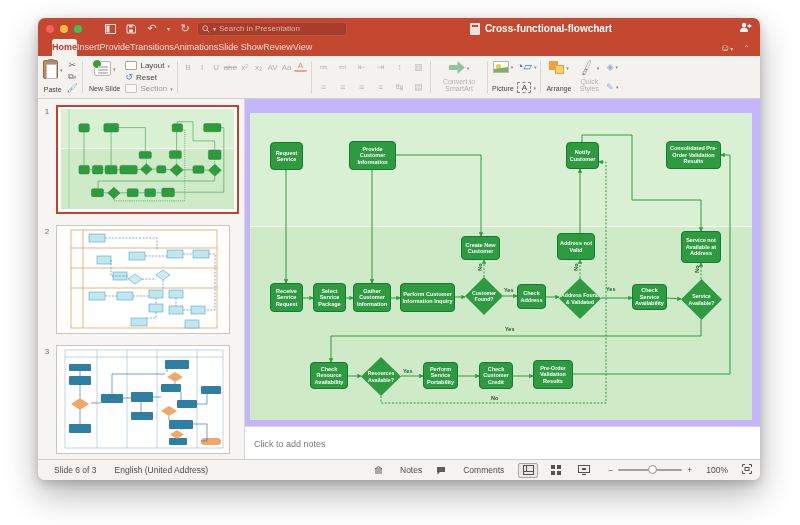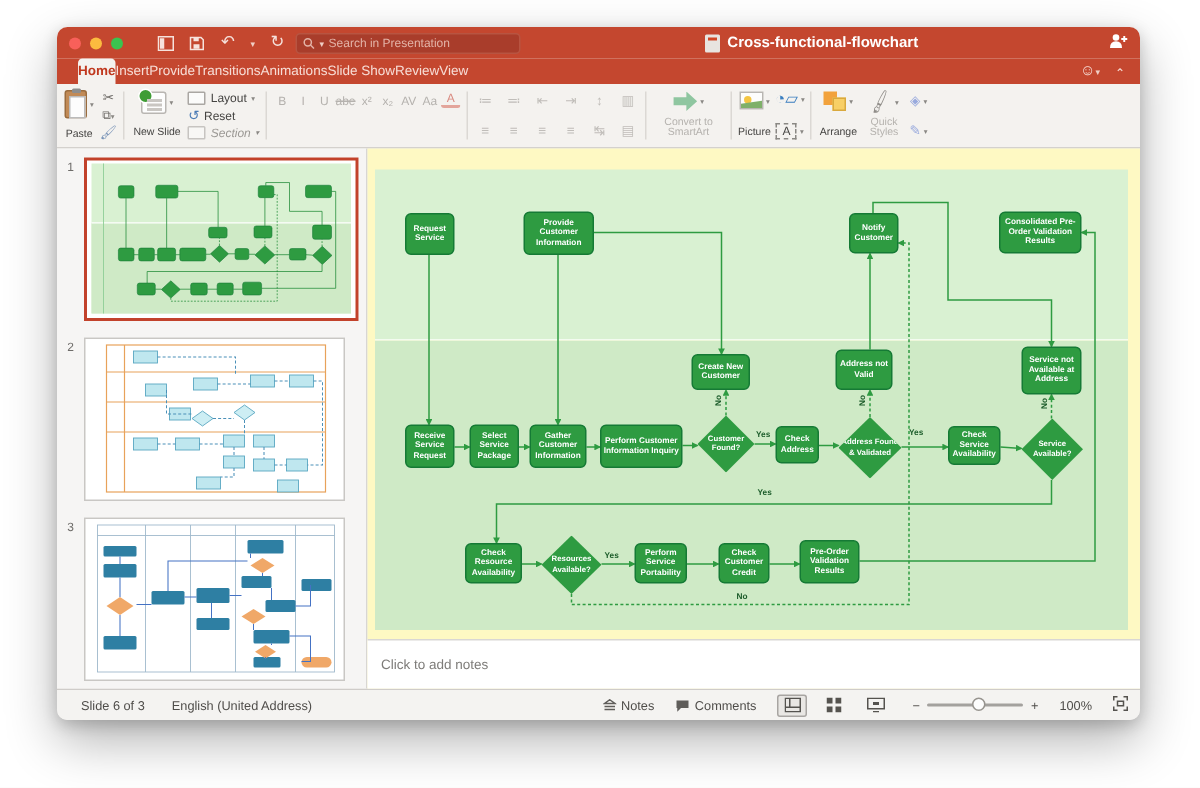--- a/index.html
+++ b/index.html
@@ -72,42 +72,42 @@
 
   
   #content { flex:1; display:flex; min-height:0; }
   #sidebar { width:207px; background:#f6f5f4; border-right:1px solid #d8d6d3; padding:6px 0 0 0; position:relative; }
   .thumbrow { display:flex; align-items:flex-start; margin-bottom:11px; }
   .thumbnum { width:18px; text-align:center; font-size:8px; color:#6e6c69; padding-top:2px; }
   .thumbbox { width:174px; height:109px; background:#ffffff; border:1px solid #c9c7c4; position:relative; overflow:hidden; }
   .thumbbox.sel { border:2px solid #c2422b; width:183px; }
   .thumbbox svg { display:block; }
 
-  #editor { flex:1; position:relative; background:#fef9c3; }
+  #editor { flex:1; position:relative; background:#c4b5fd; }
   #flowchart { position:absolute; left:3px; top:3px; width:506px; height:321px; }
   .lane { position:absolute; left:2px; width:502px; }
   #lane1 { top:11px; height:113px; background:#d9f1d2; }
   #lane2 { top:125px; height:193px; background:#cfeac6; }
   #lanesep { position:absolute; left:2px; top:124px; width:502px; height:1px; background:#f3fbf0; }
   #connlayer { position:absolute; left:0; top:0; }
   .node { position:absolute; background:#2e9b41; color:#ffffff; font-size:5.5px; font-weight:bold; line-height:1.18;
     display:flex; align-items:center; justify-content:center; text-align:center; padding:1px; }
   .node.box { border:1px solid #157a35; border-radius:4px; }
   .node.diamond { clip-path:polygon(50% 0,100% 50%,50% 100%,0 50%); border-radius:0; font-size:5.2px; }
   .elabel { position:absolute; font-size:5.5px; color:#1c5c2a; font-weight:bold; white-space:nowrap; }
   .elabel.rot { transform:rotate(-90deg); transform-origin:center; }
   #notespane { position:absolute; left:0; right:0; top:327px; height:33px; background:#ffffff; border-top:1px solid #d9d7d4; padding:6px 0 0 9px; }
   #notespane .ph { font-size:9px; color:#7d7b78; }
 
   
   #statusbar { height:21px; background:#f4f3f1; border-top:1px solid #cfccc9; display:flex; align-items:center;
     font-size:8.5px; color:#4f4d4a; padding:0 8px; gap:14px; flex:0 0 auto; }
   .sb-left { display:flex; gap:18px; padding-left:8px; }
   #sb-spacer { flex:1; }
-  .sbitem { display:flex; align-items:center; gap:3px; }
+  .sbitem { display:flex; align-items:center; gap:17px; }
   .viewbtns { display:flex; align-items:center; gap:8px; }
   .vbtn { width:20px; height:15px; display:flex; align-items:center; justify-content:center; }
   .vbtn.sel { border:1px solid #a8a5a2; background:#e9e7e4; border-radius:2px; }
   #zoomslider { display:flex; align-items:center; gap:5px; }
   .ztrack { width:64px; height:2px; background:#a3a19e; border-radius:1px; position:relative; }
   .zthumb { position:absolute; left:30px; top:-4px; width:9px; height:9px; border-radius:50%; background:#fdfdfd; border:1px solid #97948f; }
 </style>
 </head>
 <body>
 
@@ -200,21 +200,21 @@
         <div class="rcol" style="justify-content:space-between; padding:3px 0; align-items:flex-start;">
           <span class="minirow">
               <span class="miniico"></span>
               <span>Layout</span>
               <span class="dcaret">▾</span>
             </span>
           <span class="minirow">
               <span style="color:#4a7ab5; font-size:9px;">↺</span>
               <span>Reset</span>
             </span>
-          <span class="minirow" style="color:#9b9894;font-style:italic;">
+          <span class="minirow" style="color:#9b9894;">
               <span class="miniico" style="opacity:.6;"></span>
               <span style="color:#9b9894;">Section</span>
               <span class="dcaret">▾</span>
             </span>
         </div>
       </div>
       <div class="rsep"></div>
       <div class="rgroup">
         <div class="rcol" style="justify-content:space-between; padding:3px 0;">
           <span id="fontbtns" style="display:flex; gap:1px;">

